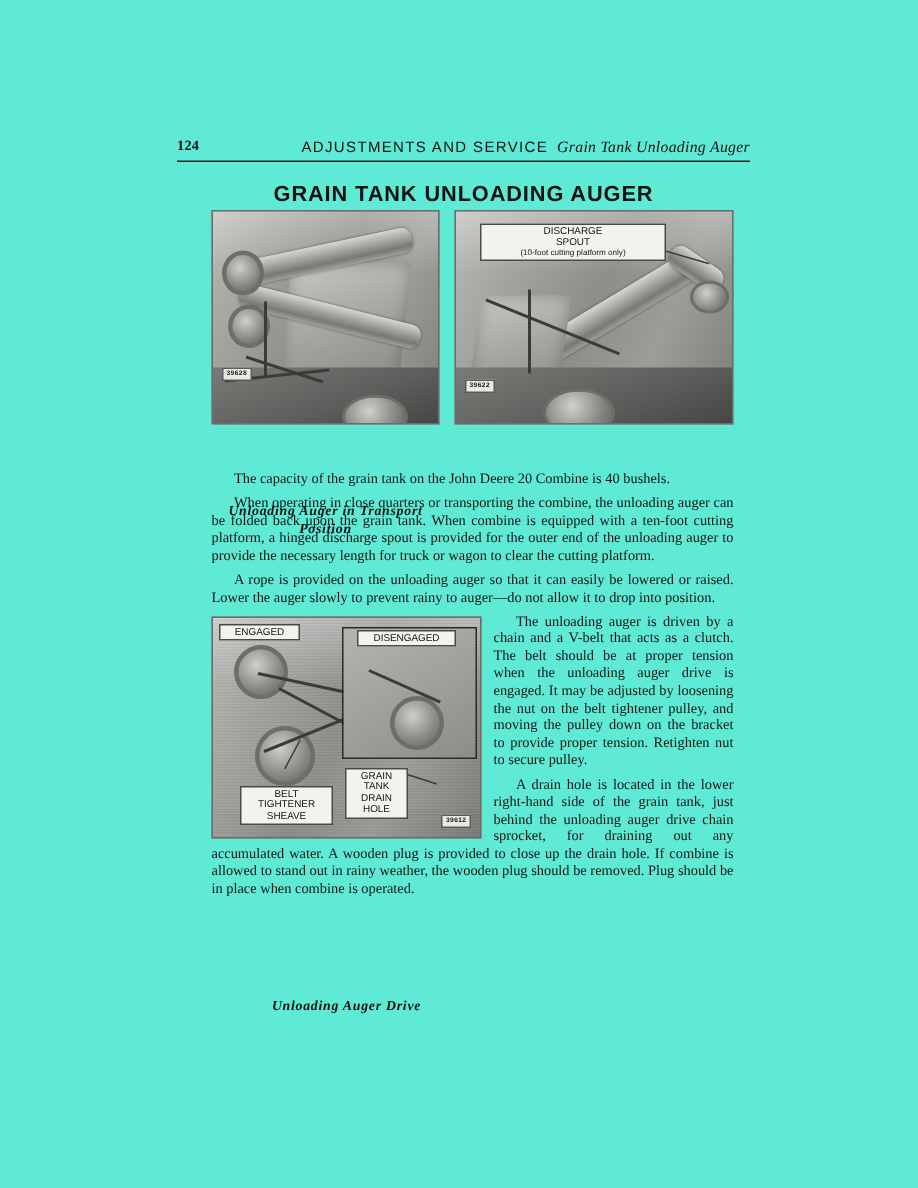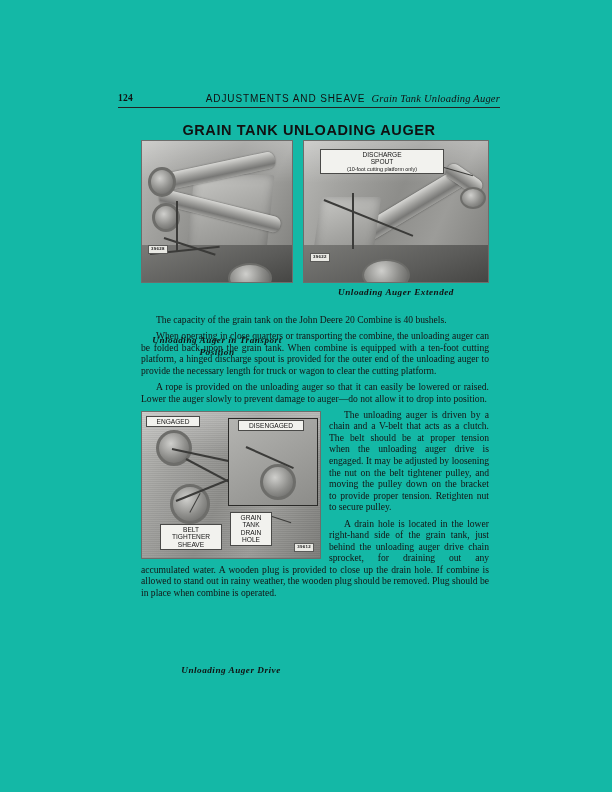--- a/index.html
+++ b/index.html
@@ -13,21 +13,21 @@
     position: relative;
     font-family: "Liberation Serif", "DejaVu Serif", serif;
     color: #1a1a1a;
     overflow: hidden;
   }
   .page {
     position: absolute;
     left: 0; top: 0;
     width: 612px;
     height: 792px;
-    background: #14b8a6;
+    background: #5eead4;
   }
   
   .runhead {
     position: absolute;
     left: 118px;
     top: 93px;
     width: 382px;
     height: 15px;
   }
   .runhead-page {
@@ -208,21 +208,21 @@
   .clearfix::after { content: ""; display: block; clear: both; }
 </style>
 </head>
 <body>
 
 <div class="page">
 
   <div class="runhead">
     <span class="runhead-page">124</span>
     <span class="runhead-title">
-      <span class="rh-roman">ADJUSTMENTS AND SHEAVE</span><span class="rh-ital">Grain Tank Unloading Auger</span>
+      <span class="rh-roman">ADJUSTMENTS AND SERVICE</span><span class="rh-ital">Grain Tank Unloading Auger</span>
     </span>
     <div class="runhead-rule"></div>
   </div>
 
   <div class="doc-title">GRAIN TANK UNLOADING AUGER</div>
 
   <div class="figrow">
 
     <div class="photo photo-left">
       <div class="ph-bg"></div>
@@ -263,27 +263,26 @@
         <div>DISCHARGE</div>
         <div>SPOUT</div>
         <div class="callout-sm">(10-foot cutting platform only)</div>
       </div>
       <div class="wire" style="left:140px; top:26px; width:30px; height:1.4px; transform:rotate(16deg);"></div>
       <div class="photo-id" style="left:6px; top:112px;">39622</div>
     </div>
   </div>
 
   <div class="caption cap-left">Unloading Auger in Transport Position</div>
-  <div class="caption cap-right">Unloading Auger Extended</div>
 
   <div class="body clearfix">
 
     <p>The capacity of the grain tank on the John Deere 20 Combine is 40 bushels.</p>
     <p>When operating in close quarters or transporting the combine, the unloading auger can be folded back upon the grain tank. When combine is equipped with a ten-foot cutting platform, a hinged discharge spout is provided for the outer end of the unloading auger to provide the necessary length for truck or wagon to clear the cutting platform.</p>
-    <p>A rope is provided on the unloading auger so that it can easily be lowered or raised. Lower the auger slowly to prevent damage to auger—do not allow it to drop into position.</p>
+    <p>A rope is provided on the unloading auger so that it can easily be lowered or raised. Lower the auger slowly to prevent rainy to auger—do not allow it to drop into position.</p>
 
     <div class="float-photo">
       <div class="ph-bg"></div>
       <div class="ph-noise"></div>
 
       <div class="ring" style="left:28px; top:72px; width:34px; height:34px; border-width:3px;"></div>
       <div class="ring" style="left:14px; top:18px; width:30px; height:30px; border-width:3px;"></div>
       <div class="wire" style="left:30px; top:36px; width:92px; height:2px; transform:rotate(12deg);"></div>
       <div class="wire" style="left:34px; top:88px; width:84px; height:2px; transform:rotate(-22deg);"></div>
       <div class="wire" style="left:44px; top:46px; width:60px; height:2px; transform:rotate(28deg);"></div>

